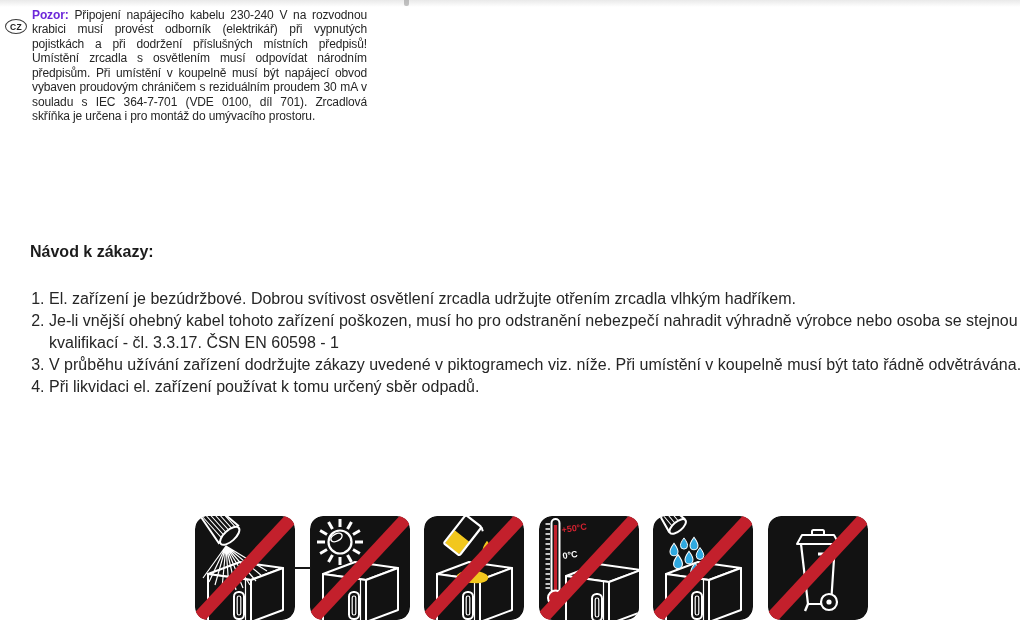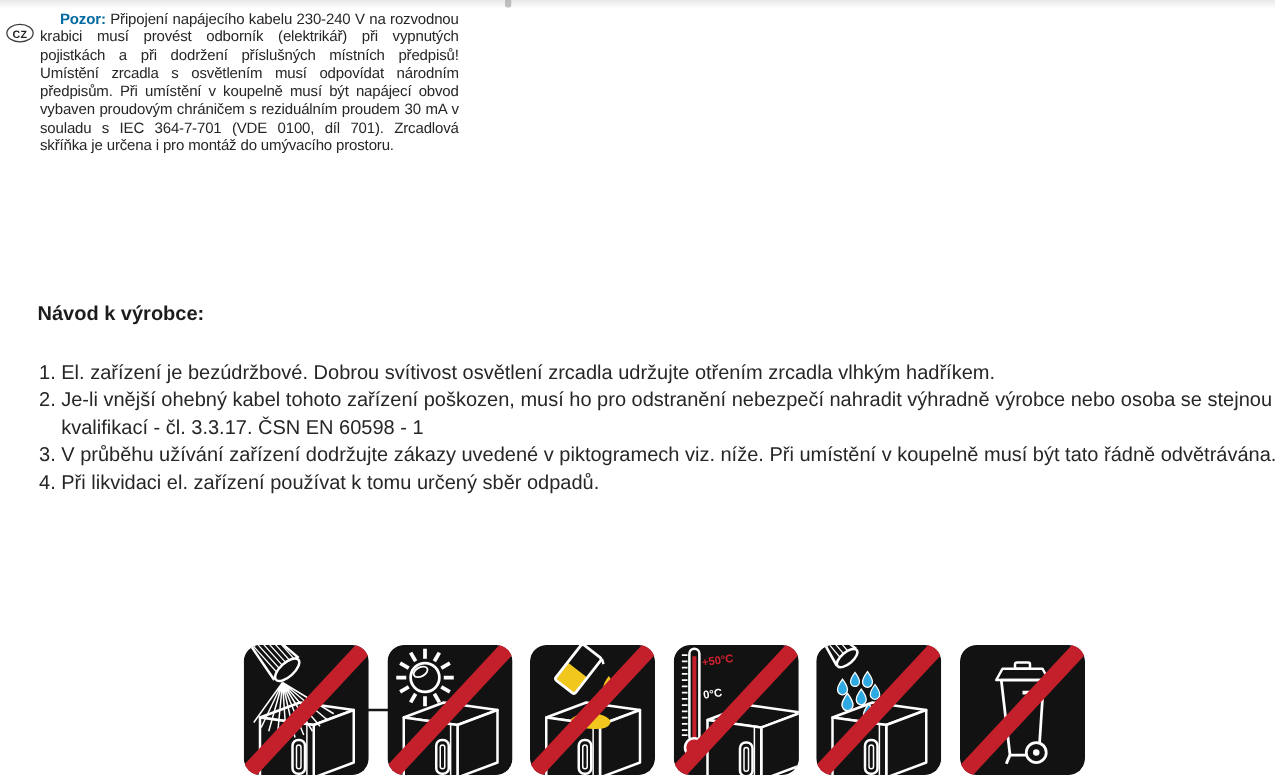--- a/index.html
+++ b/index.html
@@ -12,21 +12,21 @@
   .artifact{position:absolute;left:404px;top:0;width:5px;height:6px;
     background:#8a8a8a;opacity:.5;border-radius:0 0 2px 2px;}
 
   .warning{position:absolute;left:5px;top:8px;width:362px;display:flex;gap:5px;}
   .badge{flex:0 0 auto;width:20px;height:13px;margin-top:11px;
     border:1.4px solid #3a3a3a;border-radius:50%;
     font-size:8.5px;font-weight:bold;color:#222;
     display:flex;align-items:center;justify-content:center;letter-spacing:.3px;}
   .warning p{margin:0;width:337px;font-size:12px;line-height:14.45px;
     text-align:justify;letter-spacing:-0.12px;color:#262626;}
-  .warning b{color:#0369a1;margin-left:16px;}
+  .warning b{color:#6d28d9;}
 
   .heading{position:absolute;left:30px;top:243px;margin:0;
     font-size:16px;font-weight:bold;color:#1c1c1c;}
 
   .list{position:absolute;left:30px;top:288px;width:982px;margin:0;
     padding:0 0 0 19px;font-size:16px;line-height:22px;color:#262626;}
   .list li{margin:0;}
 
   .picto-row{position:absolute;left:195px;top:516px;display:flex;gap:14.6px;}
   .picto{width:100px;height:104px;display:block;}
@@ -38,21 +38,21 @@
 <body>
 
 <div class="topfade"></div>
 <div class="artifact"></div>
 
 <div class="warning">
   <span class="badge">CZ</span>
   <p><b>Pozor:</b> <span>Připojení napájecího kabelu 230-240 V na rozvodnou krabici musí provést odborník (elektrikář) při vypnutých pojistkách a při dodržení příslušných místních předpisů! Umístění zrcadla s osvětlením musí odpovídat národním předpisům. Při umístění v koupelně musí být napájecí obvod vybaven proudovým chráničem s reziduálním proudem 30 mA v souladu s IEC 364-7-701 (VDE 0100, díl 701). Zrcadlová skříňka je určena i pro montáž do umývacího prostoru.</span></p>
 </div>
 
-<h2 class="heading">Návod k výrobce:</h2>
+<h2 class="heading">Návod k zákazy:</h2>
 <ol class="list">
   <li>El. zařízení je bezúdržbové. Dobrou svítivost osvětlení zrcadla udržujte otřením zrcadla vlhkým hadříkem.</li>
   <li>Je-li vnější ohebný kabel tohoto zařízení poškozen, musí ho pro odstranění nebezpečí nahradit výhradně výrobce nebo osoba se stejnou kvalifikací - čl. 3.3.17. ČSN EN 60598 - 1</li>
   <li>V průběhu užívání zařízení dodržujte zákazy uvedené v piktogramech viz. níže. Při umístění v koupelně musí být tato řádně odvětrávána.</li>
   <li>Při likvidaci el. zařízení používat k tomu určený sběr odpadů.</li>
 </ol>
 
 <svg class="defs-holder" aria-hidden="true">
   <defs>
     <clipPath id="tileClip">

